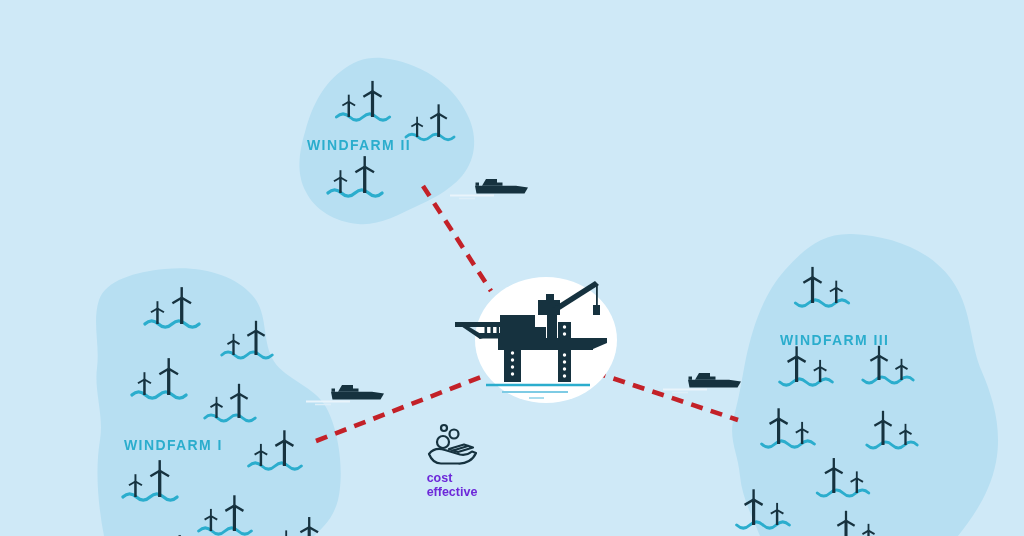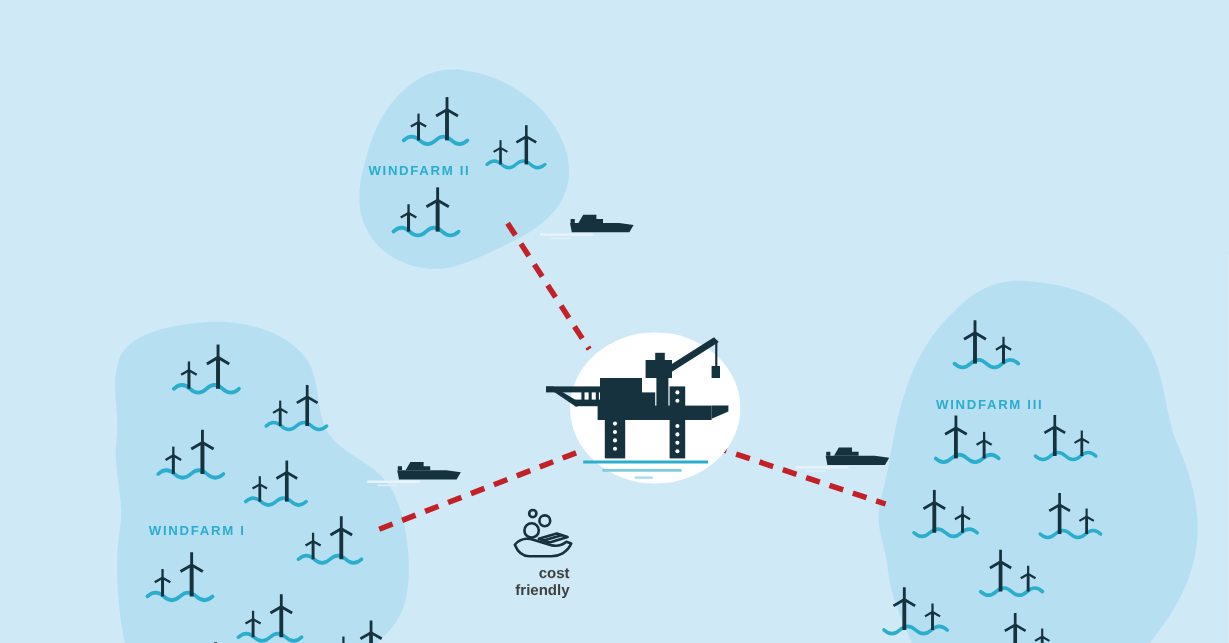--- a/index.html
+++ b/index.html
@@ -8,42 +8,42 @@
     width:1024px;height:536px;
     background:#cfe9f7;
     overflow:hidden;
     font-family:"Liberation Sans", sans-serif;
   }
   .scene{position:absolute;left:0;top:0;}
   .wf-label{
     position:absolute;
     color:#2badcd;
     font-weight:bold;
-    font-size:11px;
+    font-size:14px;
     letter-spacing:1.4px;
     white-space:nowrap;
   }
   .benefit{
     position:absolute;
     top:418px;
     width:110px;
     display:flex;
     flex-direction:column;
     align-items:center;
   }
   .icon-box{
     height:50px;
     display:flex;
     align-items:flex-end;
     justify-content:center;
   }
   .caption{
     margin-top:3px;
-    text-align:right;
-    color:#404040;
+    text-align:left;
+    color:#6d28d9;
     font-weight:bold;
     font-size:12.5px;
     line-height:14px;
     white-space:nowrap;
   }
 </style>
 </head>
 <body>
 
 <div class="canvas">
@@ -168,19 +168,19 @@
         <circle cx="22" cy="7" r="3"></circle>
         <circle cx="32" cy="13" r="4.5"></circle>
         <circle cx="21" cy="21" r="6"></circle>
         <path d="M27,28 L42,23.5 L51,26.5 L36,31 Z"></path>
         <path d="M31,29.5 L46,25"></path>
         <path d="M7,33 C11,28 17,27 23,29 L38,33.5 C43,34.5 47,33 50,30.5 L54,32 C51,39 44,43 36,42.5 L19,42.5 C13,42.5 9,38 7,33 Z"></path>
       </svg>
     </div>
     <div class="caption">
       <div>cost</div>
-      <div>friendly</div>
+      <div>effective</div>
     </div>
   </div>
 
 
 
 </div>
 
 </body></html>

